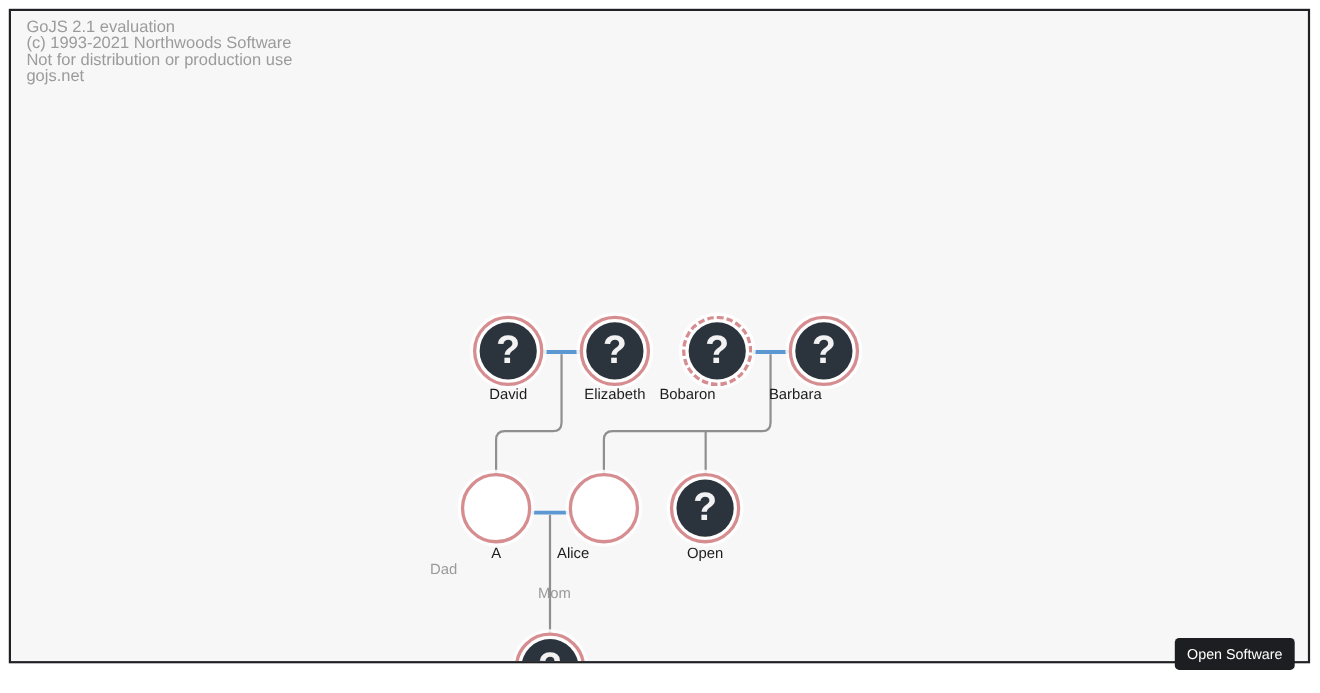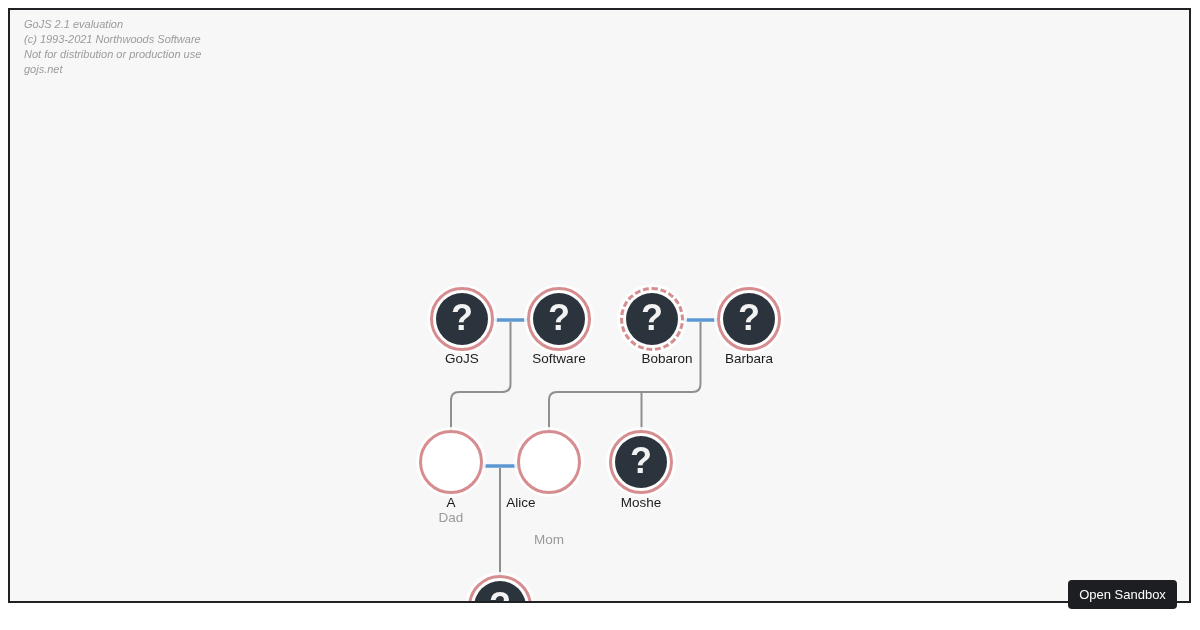--- a/index.html
+++ b/index.html
@@ -22,21 +22,21 @@
     position:absolute; left:8px; top:8px; width:1183px; height:595px;
     border:2px solid var(--frame-border);
     background:var(--canvas-bg);
     overflow:hidden;
   }
   
   .canvas{position:absolute; left:-10px; top:-10px; width:1200px; height:630px;}
 
   .watermark{
     position:absolute; left:24px; top:17px;
-    font-size:11px; line-height:15px; color:var(--watermark-text);font-style:italic;
+    font-size:15px; line-height:15px; color:var(--watermark-text);
   }
 
   svg.links{position:absolute; left:0; top:0;}
   path.marriage{stroke:var(--marriage-link); stroke-width:3.5; fill:none;}
   path.childlink{stroke:var(--child-link); stroke-width:2; fill:none;}
 
   .node{position:absolute; width:64px; height:64px;}
   .ring{
     width:64px; height:64px; border-radius:50%;
     border:3px solid var(--ring);
@@ -52,21 +52,21 @@
   }
   .q{
     color:#f2f2f2; font-size:36px; font-weight:bold; line-height:1;
     transform:translateY(-1px);
   }
   .plabel{
     position:absolute; width:120px; text-align:center;
     font-size:13.5px; line-height:15px; color:var(--name-text);
   }
   .pattr{
-    position:absolute; width:120px; text-align:center;
+    position:absolute; width:120px; 
     font-size:13.5px; line-height:15px; color:var(--attr-text);
   }
 
   .sandbox-btn{
     position:absolute; left:1068px; top:580px; width:109px; height:29px;
     background:var(--button-bg); color:#ffffff; border:none; border-radius:4px;
     font-family:"Liberation Sans", sans-serif; font-size:13px;
     display:flex; align-items:center; justify-content:center;
     cursor:pointer; z-index:10;
   }
@@ -94,74 +94,74 @@
       <path class="childlink" d="M500 468 V576"></path>
     </svg>
 
     <div class="node" style="left:430px;top:287px">
       <div class="ring">
         <div class="inner">
           <span class="q">?</span>
         </div>
       </div>
     </div>
-    <div class="plabel" style="left:402px;top:351px">GoJS</div>
+    <div class="plabel" style="left:402px;top:351px">David</div>
 
     <div class="node" style="left:527px;top:287px">
       <div class="ring">
         <div class="inner">
           <span class="q">?</span>
         </div>
       </div>
     </div>
-    <div class="plabel" style="left:499px;top:351px">Software</div>
+    <div class="plabel" style="left:499px;top:351px">Elizabeth</div>
 
     <div class="node" style="left:620px;top:287px">
       <div class="ring dashed">
         <div class="inner">
           <span class="q">?</span>
         </div>
       </div>
     </div>
-    <div class="plabel" style="left:607px;top:351px">Bobaron</div>
+    <div class="plabel" style="left:565px;top:351px">Bobaron</div>
 
     <div class="node" style="left:717px;top:287px">
       <div class="ring">
         <div class="inner">
           <span class="q">?</span>
         </div>
       </div>
     </div>
-    <div class="plabel" style="left:689px;top:351px">Barbara</div>
+    <div class="plabel" style="left:663px;top:351px">Barbara</div>
 
     <div class="node" style="left:419px;top:430px">
       <div class="ring"></div>
     </div>
     <div class="plabel" style="left:391px;top:495px">A</div>
     <div class="pattr" style="left:391px;top:510px">Dad</div>
 
     <div class="node" style="left:517px;top:430px">
       <div class="ring"></div>
     </div>
     <div class="plabel" style="left:461px;top:495px">Alice</div>
     <div class="pattr" style="left:489px;top:532px">Mom</div>
 
     <div class="node" style="left:609px;top:430px">
       <div class="ring">
         <div class="inner">
           <span class="q">?</span>
         </div>
       </div>
     </div>
-    <div class="plabel" style="left:581px;top:495px">Moshe</div>
+    <div class="plabel" style="left:581px;top:495px">Open</div>
 
     <div class="node" style="left:468px;top:575px">
       <div class="ring">
         <div class="inner">
           <span class="q">?</span>
         </div>
       </div>
     </div>
 
   </div>
 </div>
 
-<button class="sandbox-btn">Open Sandbox</button>
+<button class="sandbox-btn">Open Software</button>
 
 </body></html>

